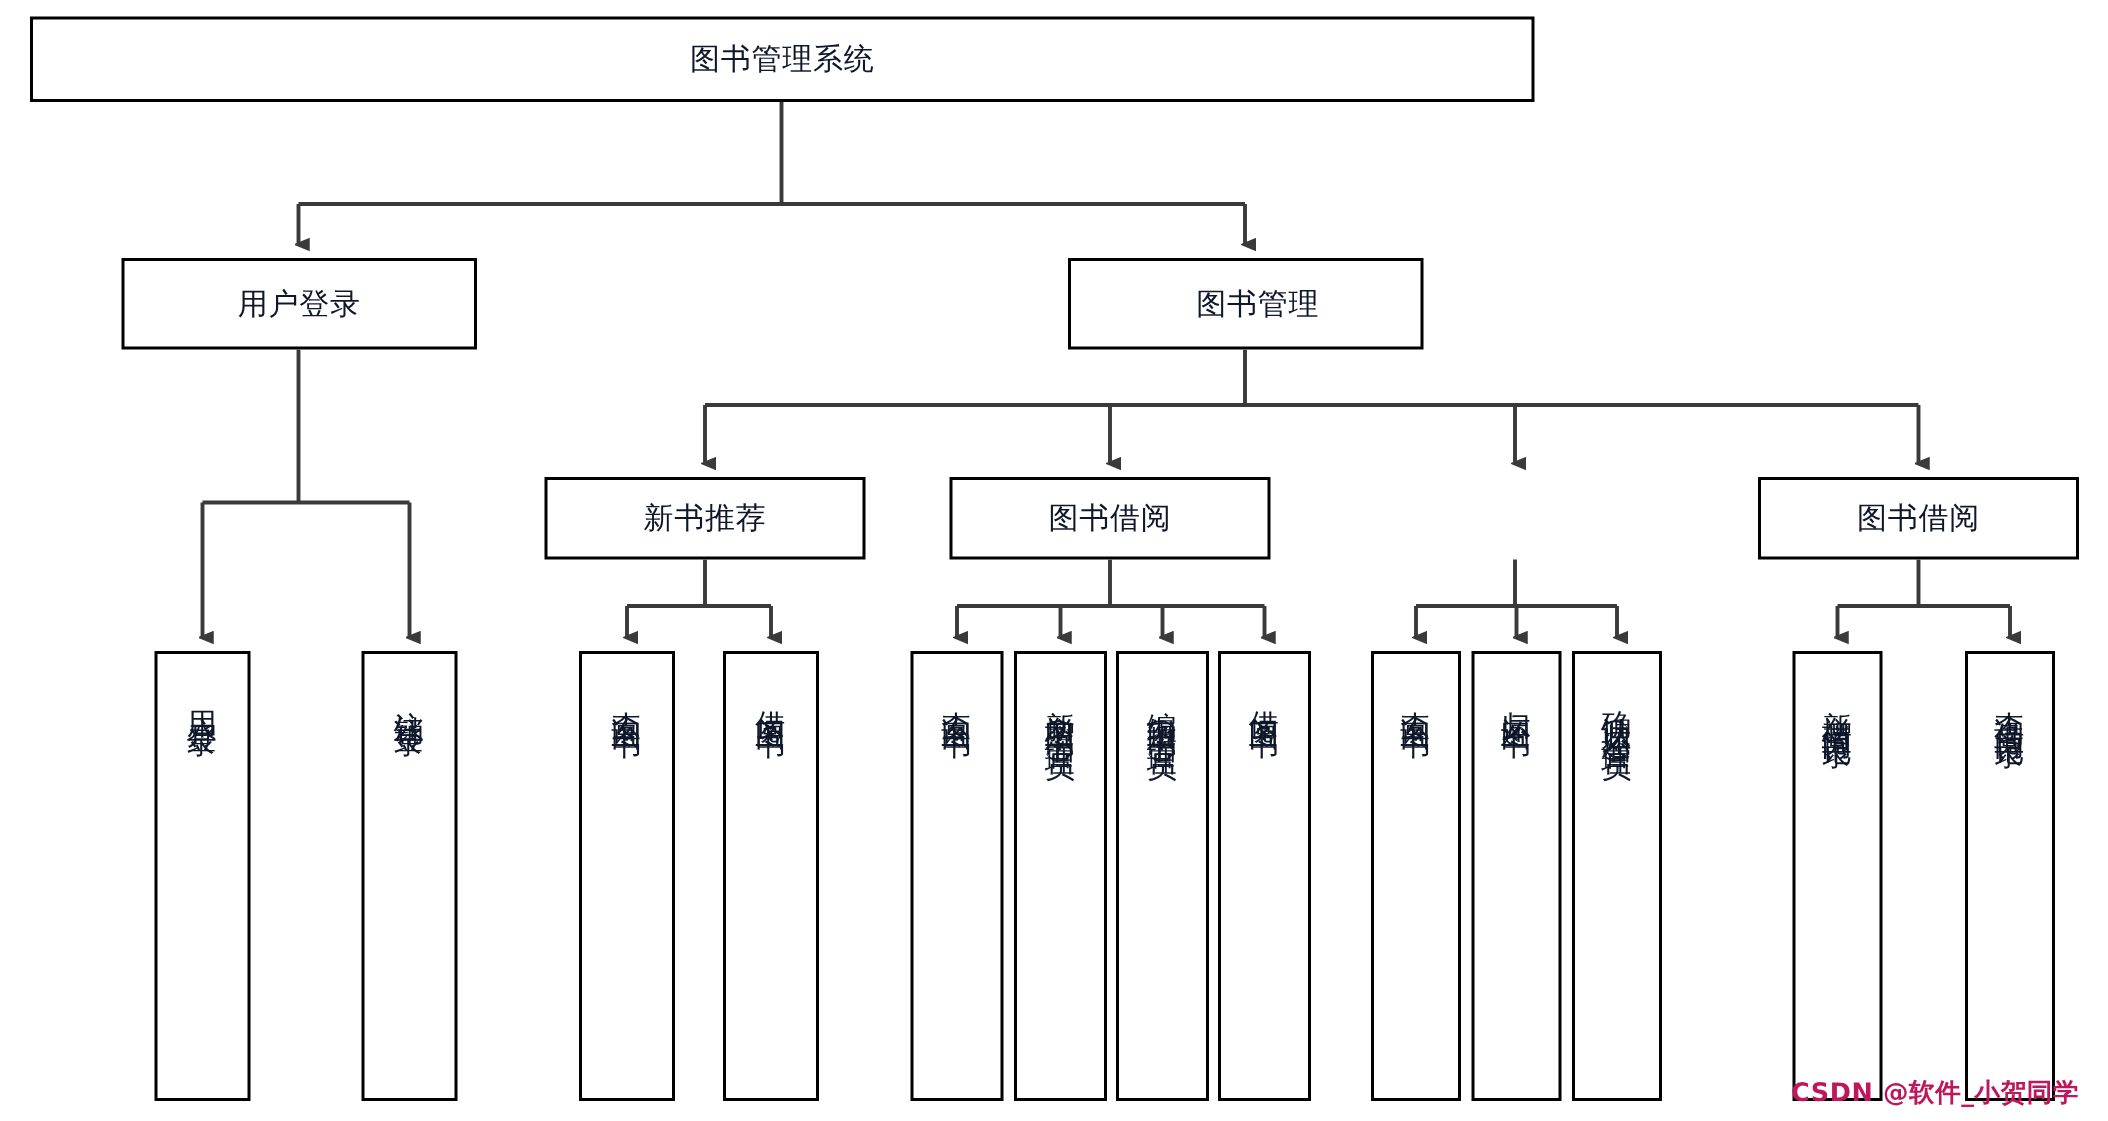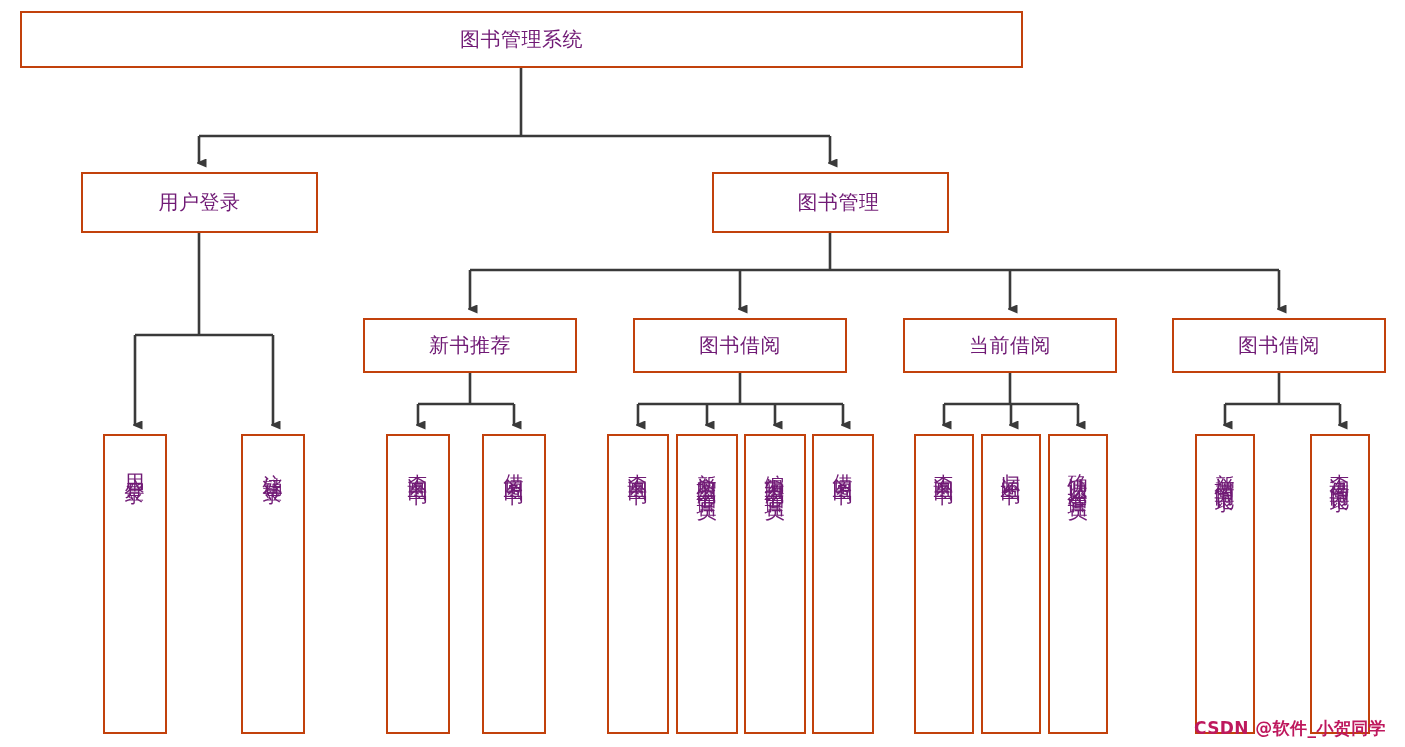--- a/index.html
+++ b/index.html
@@ -21,25 +21,25 @@
     position: absolute;
     left: 0;
     top: 0;
     width: 1405px;
     height: 747px;
   }
   .node {
     position: absolute;
     box-sizing: border-box;
     background: #ffffff;
-    border: 2px solid #c2410c;
+    border: 2px solid #000000;
     display: flex;
     align-items: center;
     justify-content: center;
-    color: #701a75;
+    color: #0f172a;
     line-height: 1.18;
     z-index: 2;
   }
   .node .lbl {
     display: block;
     text-align: center;
     white-space: pre;
   }
   .node.horiz .lbl {
     font-size: 20px;
@@ -137,23 +137,20 @@
   <div class="node horiz" style="left: 712px; top: 172px; width: 237px; height: 61px; padding-left: 16px;">
     <span class="lbl">图书管理</span>
   </div>
 
   <div class="node horiz" style="left: 363px; top: 318px; width: 214px; height: 55px;">
     <span class="lbl">新书推荐</span>
   </div>
   <div class="node horiz" style="left: 633px; top: 318px; width: 214px; height: 55px;">
     <span class="lbl">图书借阅</span>
   </div>
-  <div class="node horiz" style="left: 903px; top: 318px; width: 214px; height: 55px;">
-    <span class="lbl">当前借阅</span>
-  </div>
   <div class="node horiz" style="left: 1172px; top: 318px; width: 214px; height: 55px;">
     <span class="lbl">图书借阅</span>
   </div>
 
   <div class="node vert" style="left: 103px; top: 434px; width: 64px; height: 300px;">
     <span class="lbl">用户登录</span>
   </div>
   <div class="node vert" style="left: 241px; top: 434px; width: 64px; height: 300px;">
     <span class="lbl">注销登录</span>
   </div>

